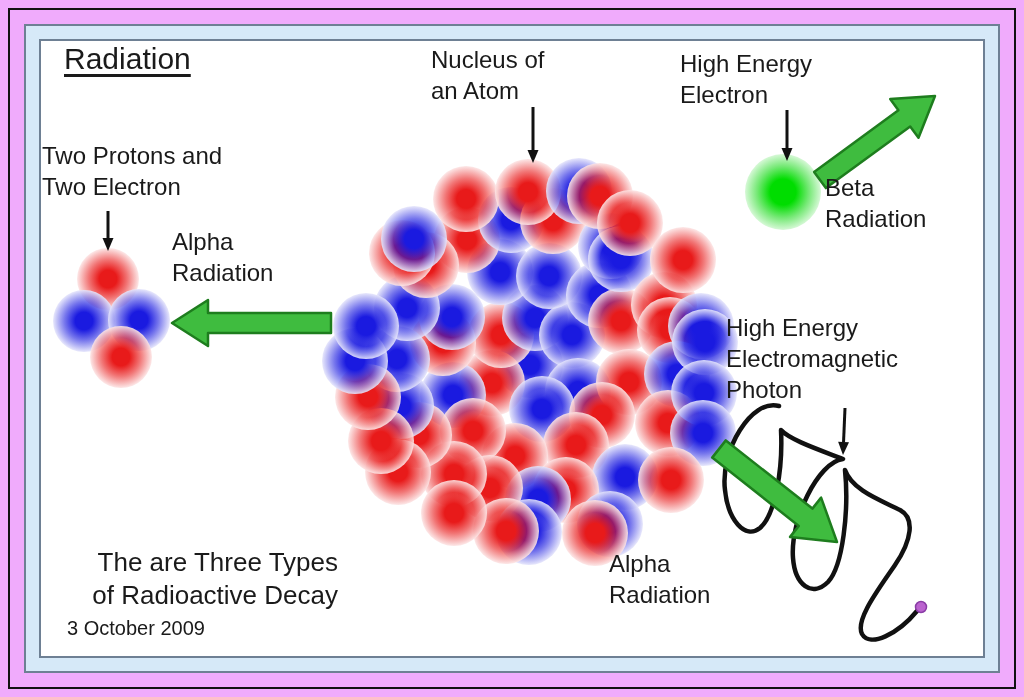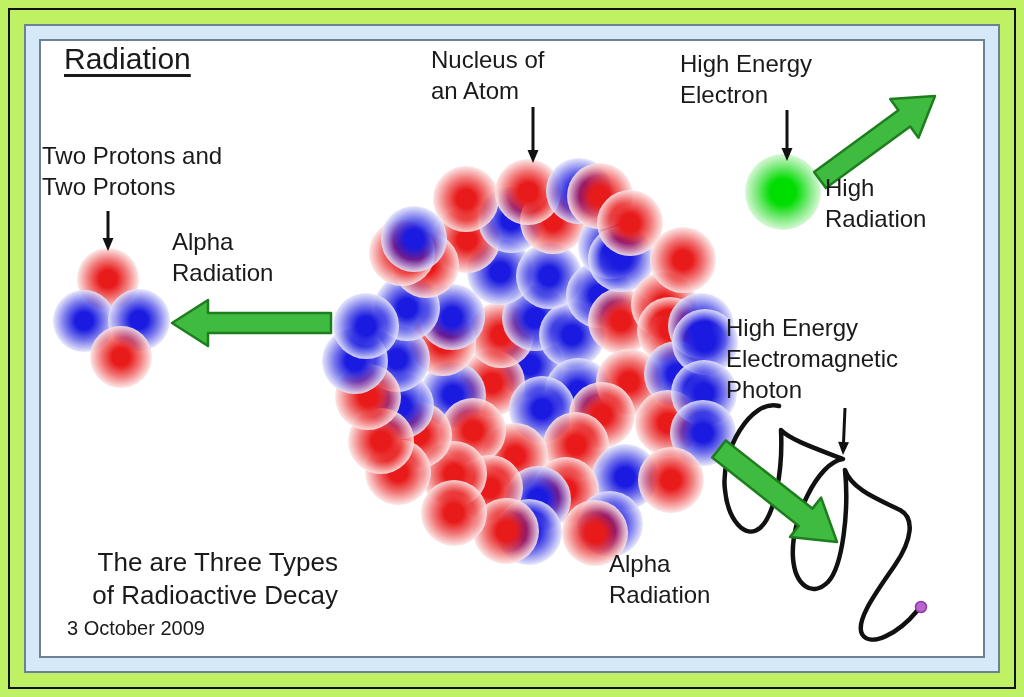--- a/index.html
+++ b/index.html
@@ -1,18 +1,18 @@
 <!DOCTYPE html>
 <html><head>
 <meta charset="utf-8">
 <style>
   html,body{margin:0;padding:0;background:#ffffff;}
   #stage{
     position:relative;width:1024px;height:697px;overflow:hidden;
-    background:#bef264;
+    background:#f0abfc;
     font-family:"Liberation Sans","DejaVu Sans",sans-serif;
     color:var(--text,#1a1a1a);
   }
   .outer-border{position:absolute;inset:8px;border:2px solid var(--outer,#111);}
   .mat{position:absolute;inset:24px;border:2px solid var(--frameline,#6e8094);background:var(--mat,#d6e9f8);}
   .content{position:absolute;inset:13px;border:2px solid var(--frameline,#6e8094);background:#ffffff;}
   .lbl{position:absolute;text-align:left;font-size:24px;line-height:1.3;white-space:nowrap;}
   .title{
     position:absolute;left:64px;top:42px;font-size:30px;
     text-decoration:underline;text-underline-offset:5px;white-space:nowrap;
@@ -123,27 +123,27 @@
     <div>Nucleus of</div>
     <div>an Atom</div>
   </div>
 
   <div class="lbl" style="left:680px;top:48px;width:220px">
     <div>High Energy</div>
     <div>Electron</div>
   </div>
 
   <div class="lbl" style="left:825px;top:172px;width:160px">
-    <div>High</div>
+    <div>Beta</div>
     <div>Radiation</div>
   </div>
 
   <div class="lbl" style="left:42px;top:140px;width:240px">
     <div>Two Protons and</div>
-    <div>Two Protons</div>
+    <div>Two Electron</div>
   </div>
 
   <div class="lbl" style="left:172px;top:226px;width:160px">
     <div>Alpha</div>
     <div>Radiation</div>
   </div>
 
   <div class="lbl" style="left:726px;top:312px;width:260px">
     <div>High Energy</div>
     <div>Electromagnetic</div>

